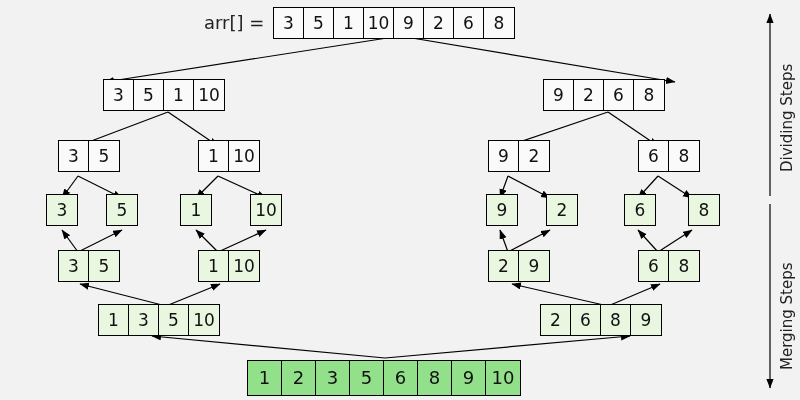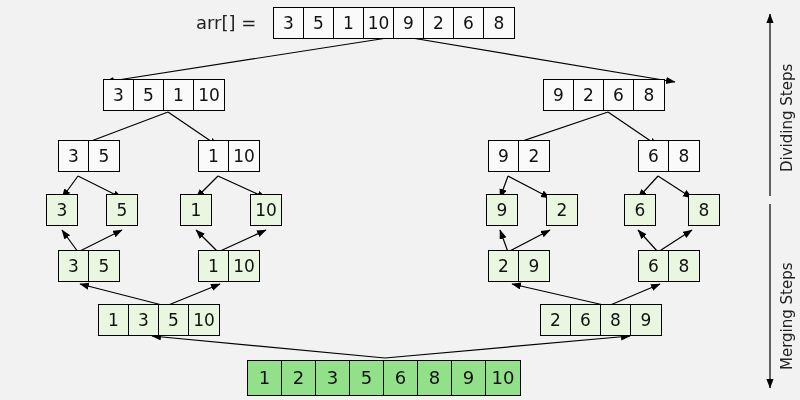--- a/index.html
+++ b/index.html
@@ -128,21 +128,21 @@
       <path d="M608,306 L660,284"></path>
 
       <path d="M385,358 L152,336"></path>
       <path d="M385,358 L630,336"></path>
 
       <path d="M770,196 L770,14"></path>
       <path d="M770,204 L770,388"></path>
     </g>
   </svg>
 
-  <div class="arrlabel" style="left:196px; top:12px;">arr[] =</div>
+  <div class="arrlabel" style="left:204px; top:12px;">arr[] =</div>
 
   <div class="arr plain" style="left:273px; top:7px;">
       <div class="cell">3</div>
       <div class="cell">5</div>
       <div class="cell">1</div>
       <div class="cell">10</div>
       <div class="cell">9</div>
       <div class="cell">2</div>
       <div class="cell">6</div>
       <div class="cell">8</div>

